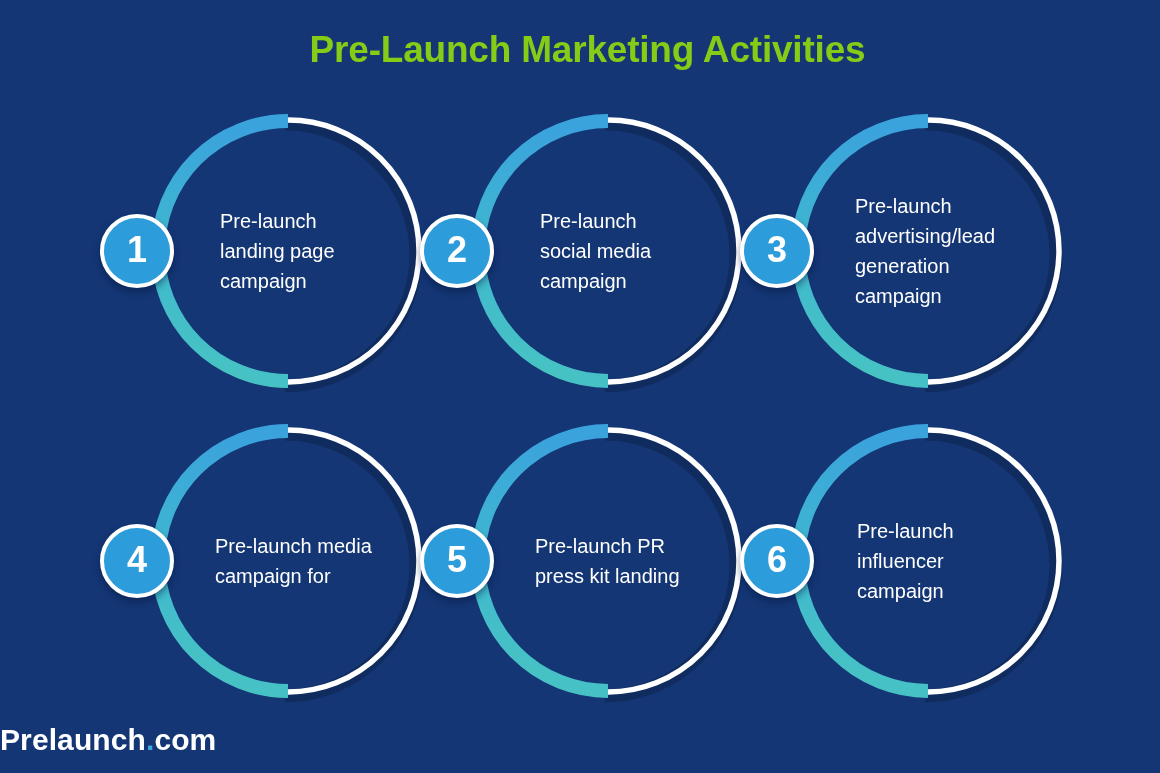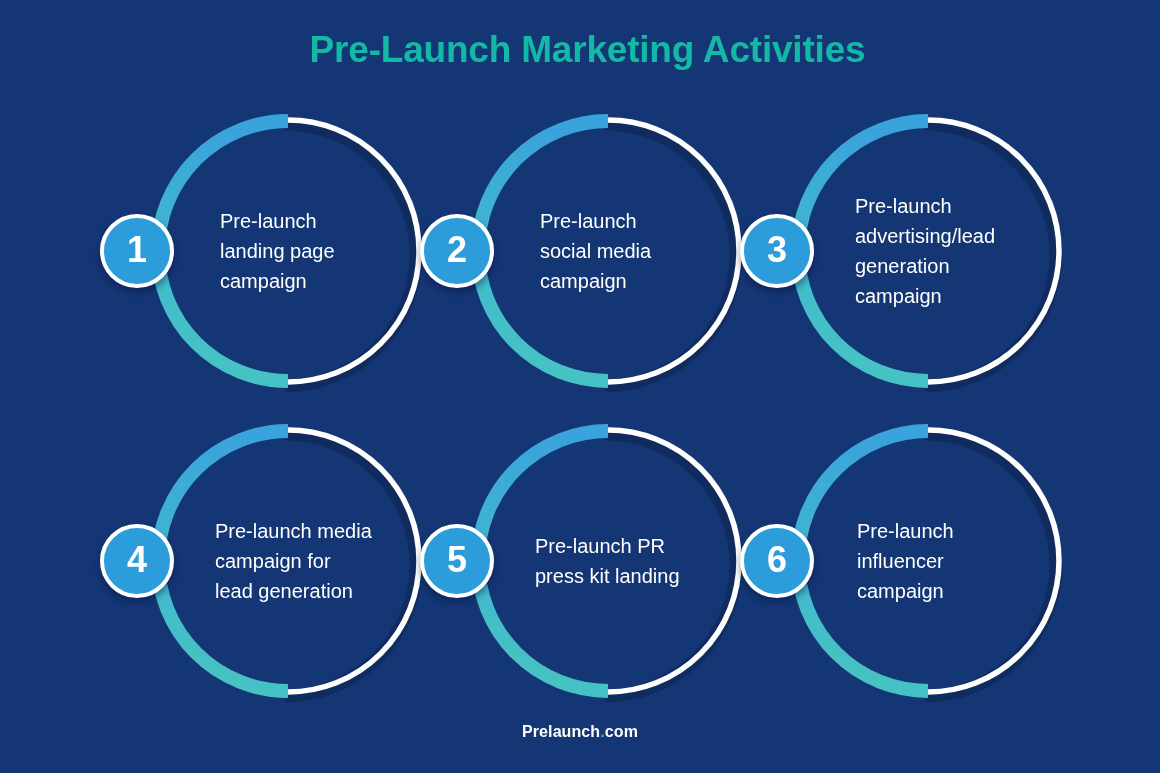--- a/index.html
+++ b/index.html
@@ -13,21 +13,21 @@
     background:#143675;
     font-family:"Liberation Sans", sans-serif;
     position:relative;
   }
 
   
   .page-title {
     position:absolute;
     top:29px; left:0; right:0;
     text-align:center;
-    color:#14b8a6;
+    color:#84cc16;
     font-size:37px;
     font-weight:bold;
     letter-spacing:-0.2px;
     margin-left:15px;
   }
 
   
   .steps-grid {
     position:absolute;
     top:107px; left:0;
@@ -123,23 +123,23 @@
     width:8px; height:8px;
     border-radius:50%;
     background:#2D9CDB;
   }
 
   
   .brand {
     position:absolute;
     left:0; right:0;
     top:723px;
-    text-align:center;
+    text-align:left;
     color:#ffffff;
-    font-size:16px;
+    font-size:30px;
     font-weight:bold;
     letter-spacing:0.1px;
   }
   .brand .accent { color:#3BA9E0; }
 </style>
 </head>
 <body>
 
 <div class="page-title">Pre-Launch Marketing Activities</div>
 
@@ -252,21 +252,20 @@
           <path d="M 151 5 A 131 131 0 0 1 151 267" fill="none" stroke="#FFFFFF" stroke-width="5.5" stroke-linecap="butt"></path>
           <path d="M 151 6 A 130 130 0 0 0 151 266" fill="none" stroke="url(#g4)" stroke-width="14" stroke-linecap="butt"></path>
         </svg>
       </div>
       <div class="badge">
         <span>4</span>
       </div>
       <div class="step-label wider">
         <div>Pre-launch media</div>
         <div>campaign for</div>
-        <div>lead generation</div>
       </div>
       <div class="connector">
         <div class="bar"></div>
         <div class="dot"></div>
       </div>
     </div>
 
     <div class="step col-2">
       <div class="ring-wrap">
         <svg class="ring-svg" viewBox="0 0 302 272">

